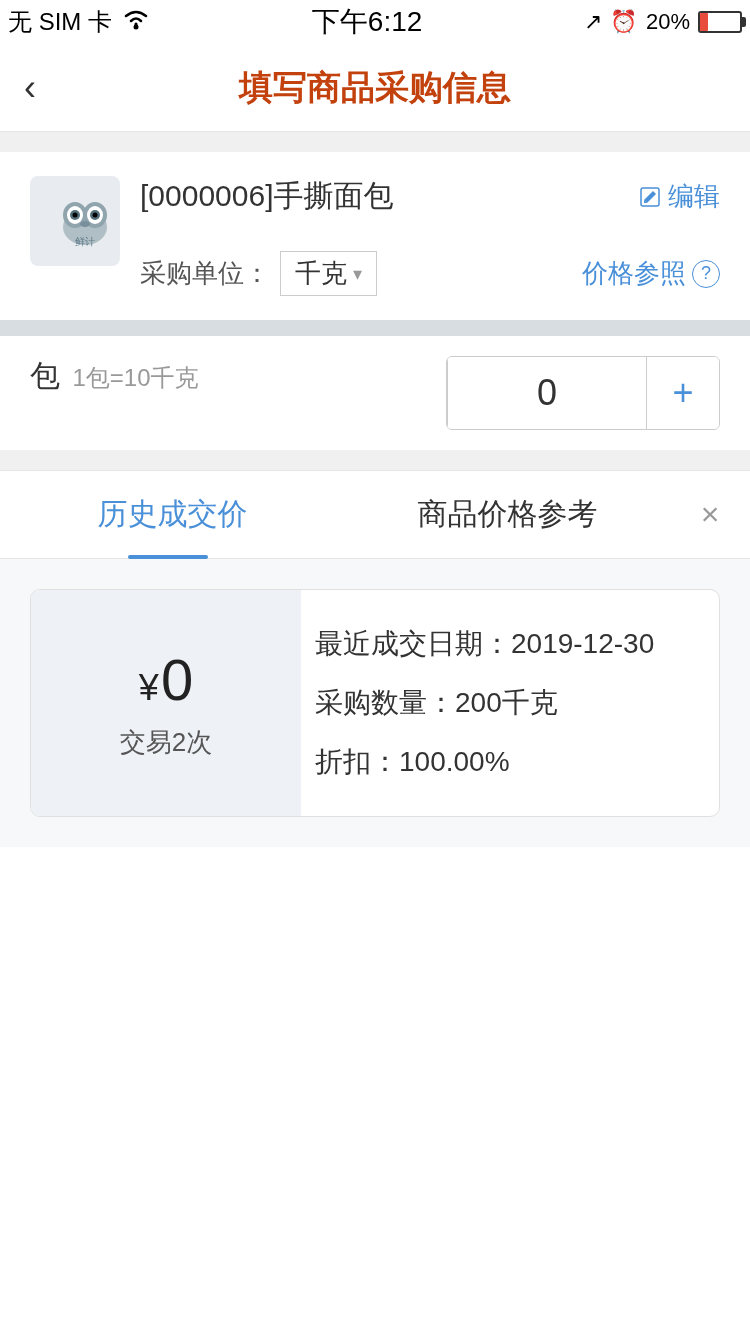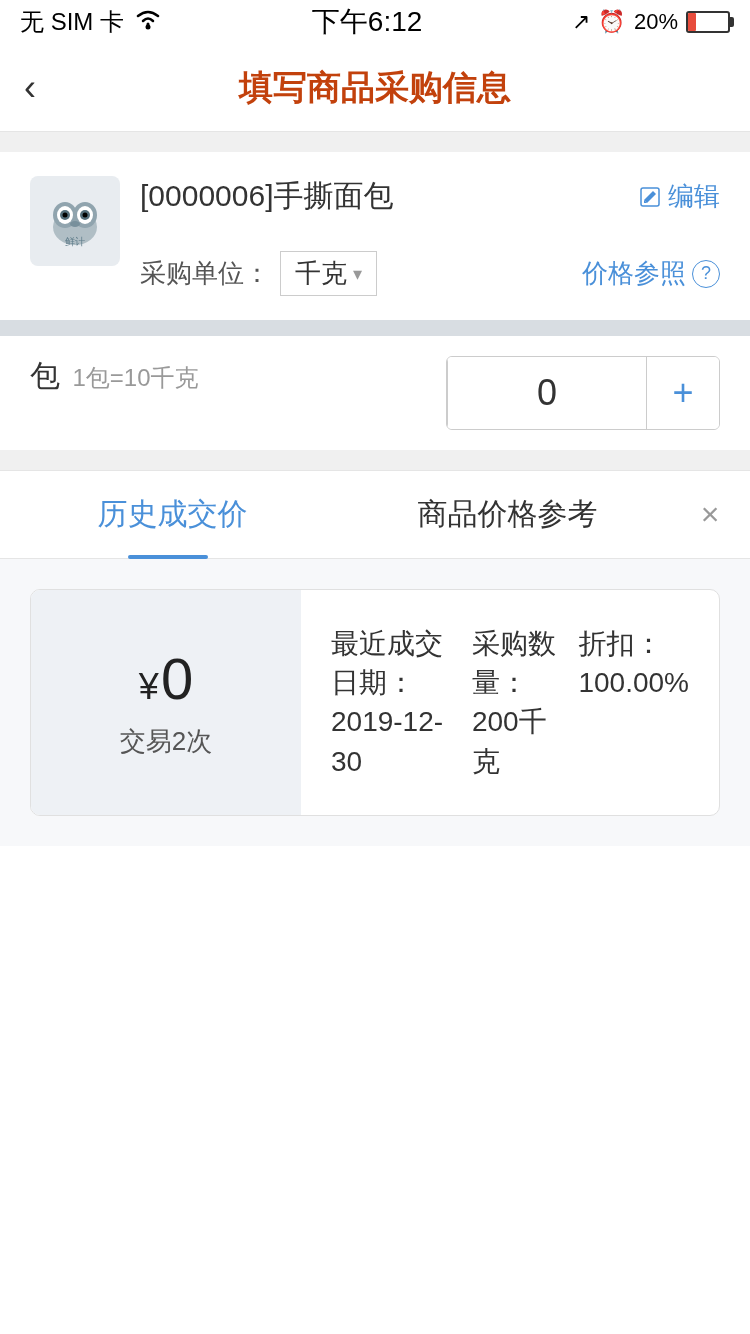--- a/index.html
+++ b/index.html
@@ -13,21 +13,21 @@
     }
 
     
     .status-bar {
       width: 750px;
       height: 44px;
       background: #fff;
       display: flex;
       align-items: center;
       justify-content: space-between;
-      padding: 0 20px;
+      padding: 0 8px;
       font-size: 24px;
     }
     .status-left {
       display: flex;
       align-items: center;
       gap: 10px;
       font-size: 24px;
       color: #000;
     }
     .status-center {
@@ -104,21 +104,21 @@
       align-items: flex-start;
       gap: 20px;
     }
     .product-thumbnail {
       width: 90px;
       height: 90px;
       background: #e8ecf0;
       border-radius: 8px;
       display: flex;
       align-items: center;
-      justify-content: center;
+      justify-content: flex-end;
       flex-shrink: 0;
       overflow: hidden;
     }
     .owl-logo {
       width: 70px;
       height: 70px;
       display: flex;
       align-items: center;
       justify-content: center;
     }
@@ -327,22 +327,23 @@
       color: #222;
       margin-right: 2px;
     }
     .trade-count {
       font-size: 26px;
       color: #555;
       margin-top: 12px;
     }
     .price-card-right {
       flex: 1;
-      padding: 34px 30px;
-      display: flex;
+      padding: 34px 14px;
+      display: flex;
+      flex-direction: column;
       gap: 20px;
       justify-content: center;
     }
     .price-info-row {
       font-size: 28px;
       color: #333;
       line-height: 1.4;
     }
 
     

